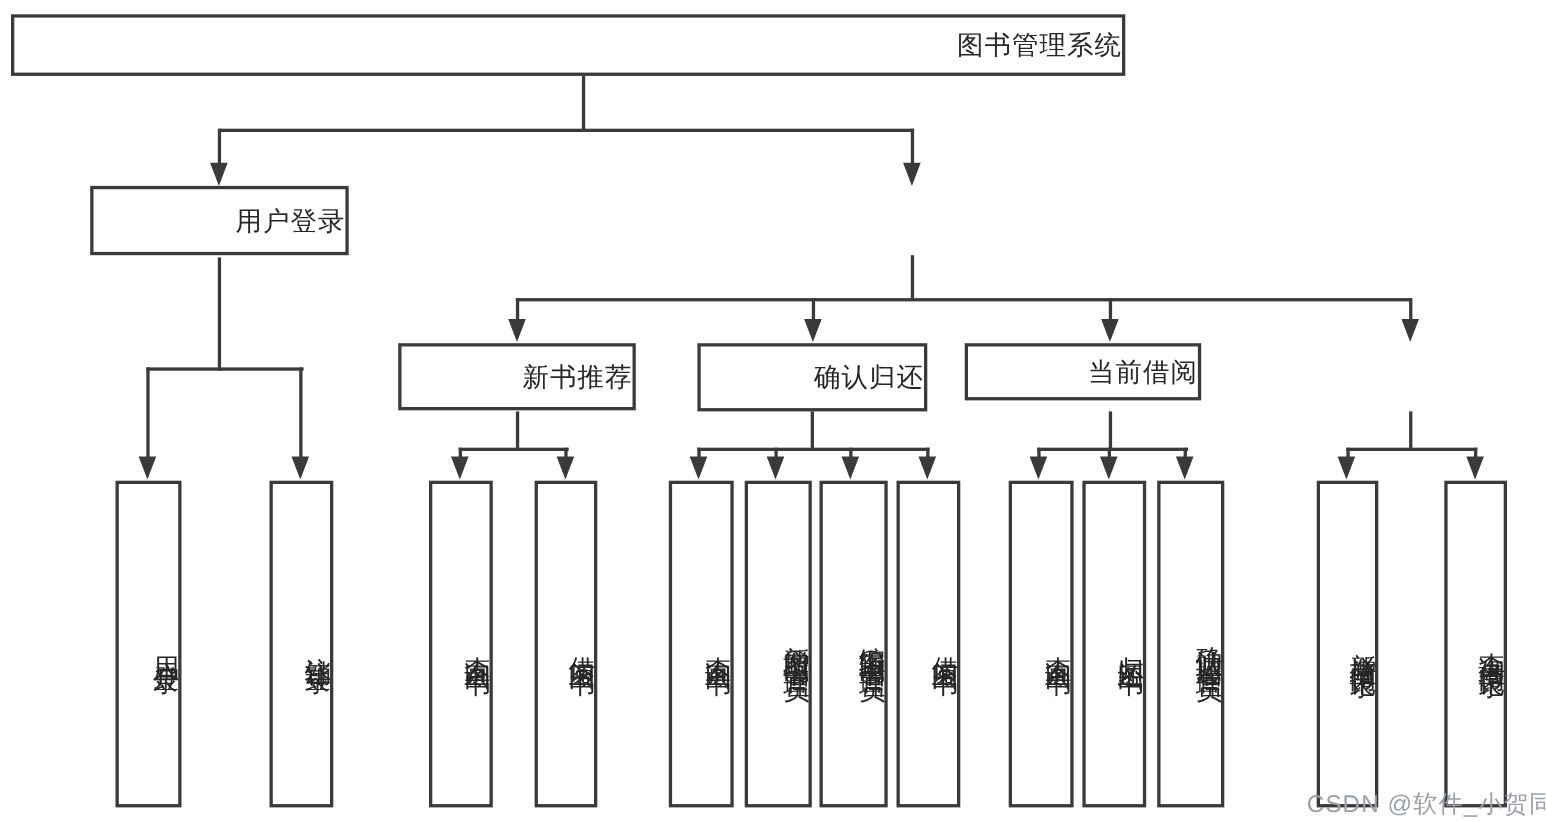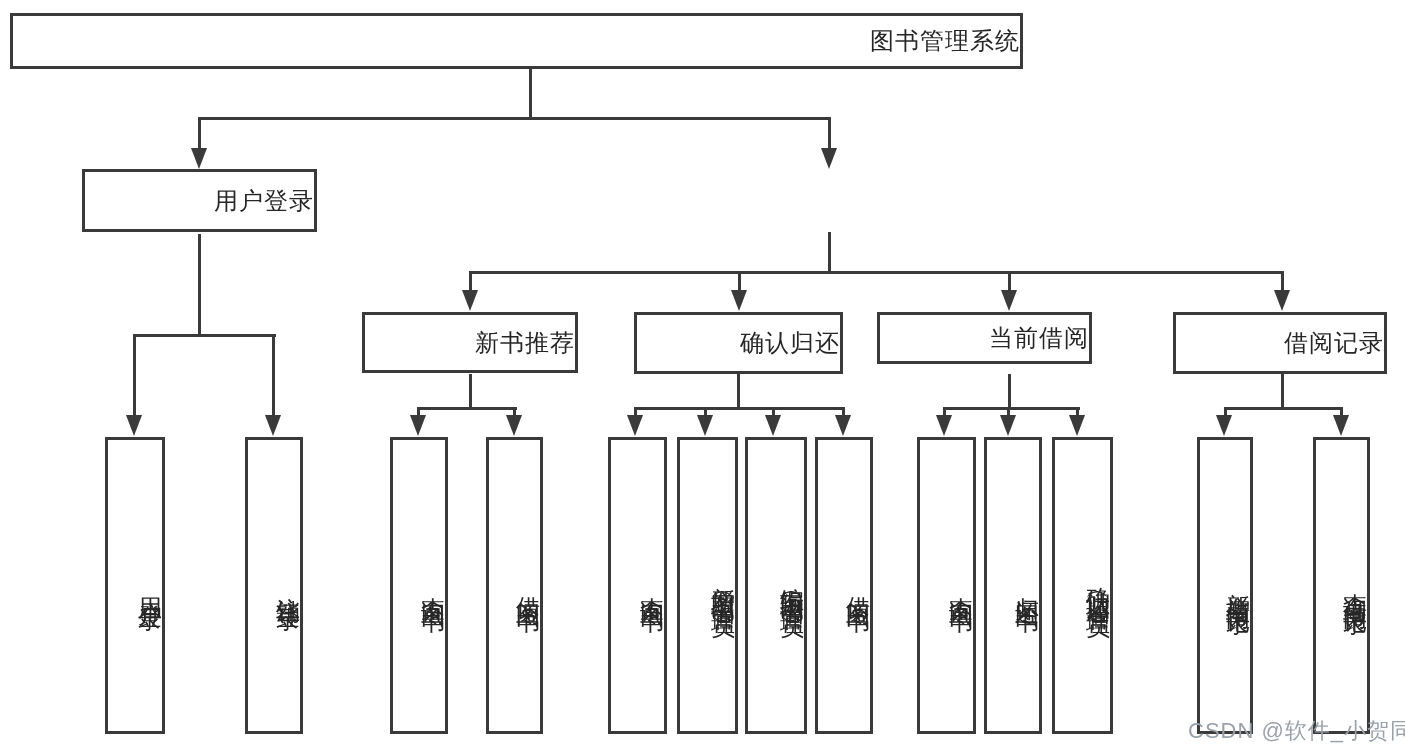--- a/index.html
+++ b/index.html
@@ -89,23 +89,20 @@
   </div>
 
   <div class="node" id="new-rec">
     <span>新书推荐</span>
   </div>
   <div class="node" id="book-borrow">
     <span>确认归还</span>
   </div>
   <div class="node" id="current-borrow">
     <span>当前借阅</span>
-  </div>
-  <div class="node" id="borrow-records">
-    <span>借阅记录</span>
   </div>
 
   <div class="node vbox" id="leaf-a1">
     <span class="vtext">用户登录</span>
   </div>
   <div class="node vbox" id="leaf-a2">
     <span class="vtext">注销登录</span>
   </div>
   <div class="node vbox" id="leaf-b1">
     <span class="vtext">查询图书</span>

